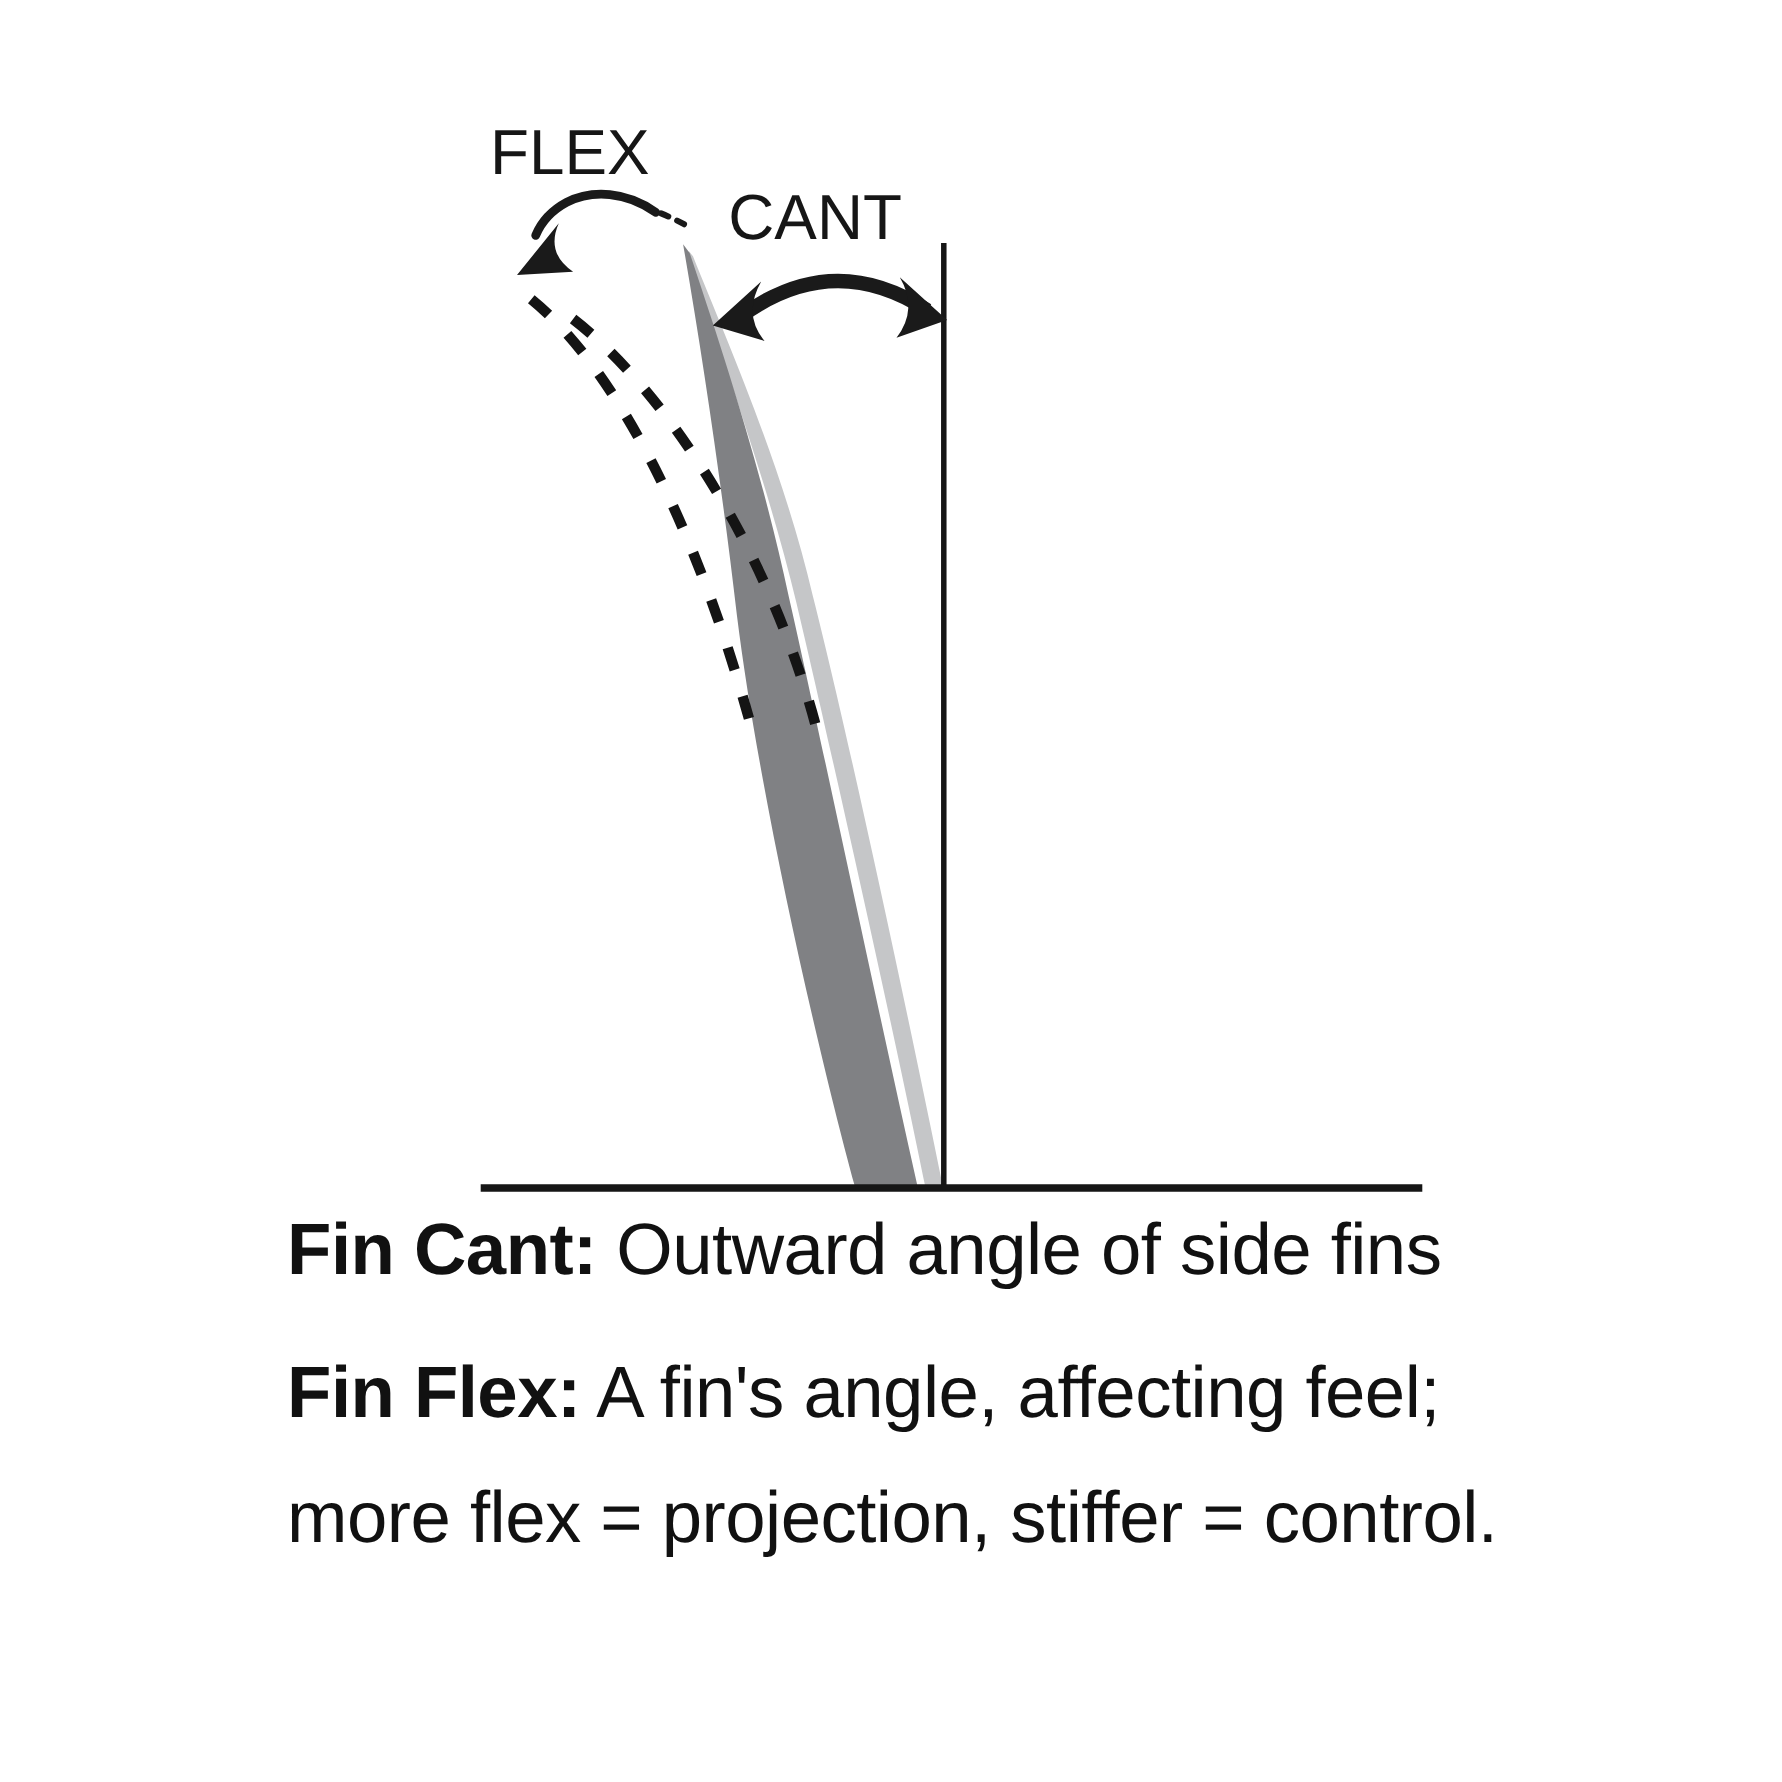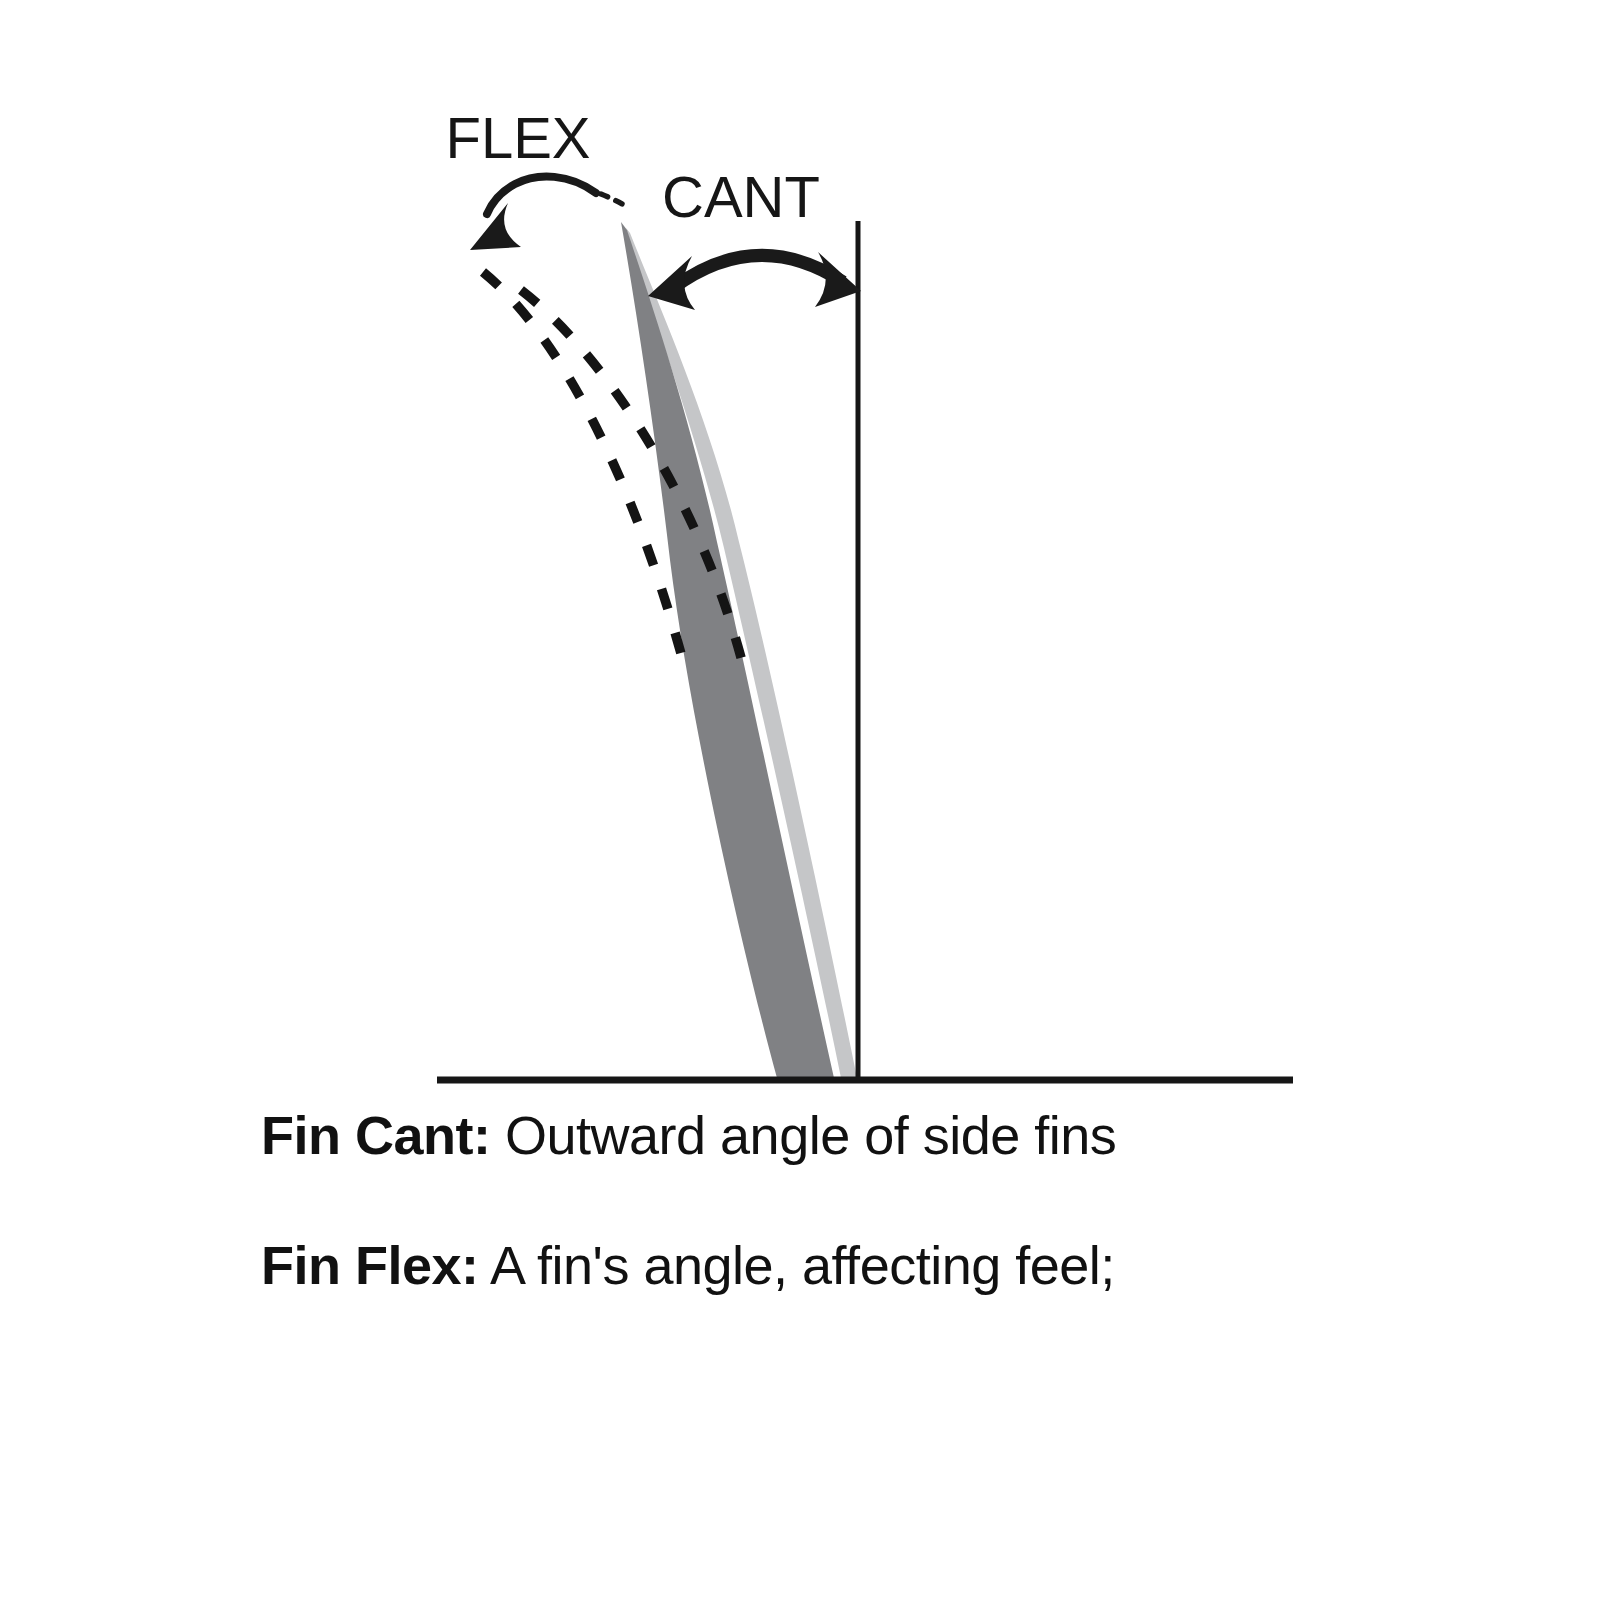--- a/index.html
+++ b/index.html
@@ -16,21 +16,21 @@
     font-size:58px;
     fill:#161616;
     font-weight:400;
   }
   .caption{
     position:absolute;
     left:261px;
     top:1078px;
     width:1210px;
     color:#111111;
-    font-size:54px;
+    font-size:66px;
     line-height:114px;
     letter-spacing:-0.5px;
   }
   .caption p{margin:0 0 16px 0;}
   .caption .term{font-weight:bold;}
 </style>
 </head>
 <body>
 
 <svg id="fin-diagram" width="1620" height="1620" viewBox="0 0 1620 1620" xmlns="http://www.w3.org/2000/svg">
@@ -74,14 +74,15 @@
 </svg>
 
 <div class="caption">
   <p>
     <span class="term">Fin Cant:</span>
     <span>Outward angle of side fins</span><br>
   </p>
   <p>
     <span class="term">Fin Flex:</span>
     <span>A fin's angle, affecting feel;</span><br>
+    <span>more flex = projection, stiffer = control.</span>
   </p>
 </div>
 
 </body></html>

